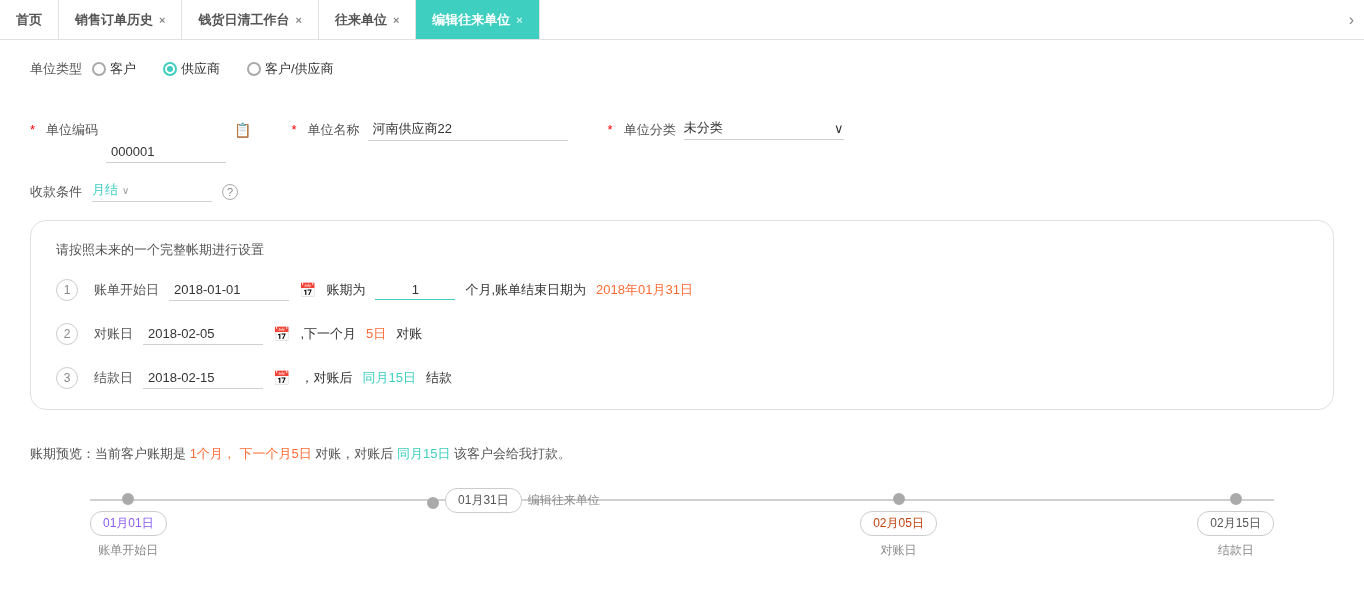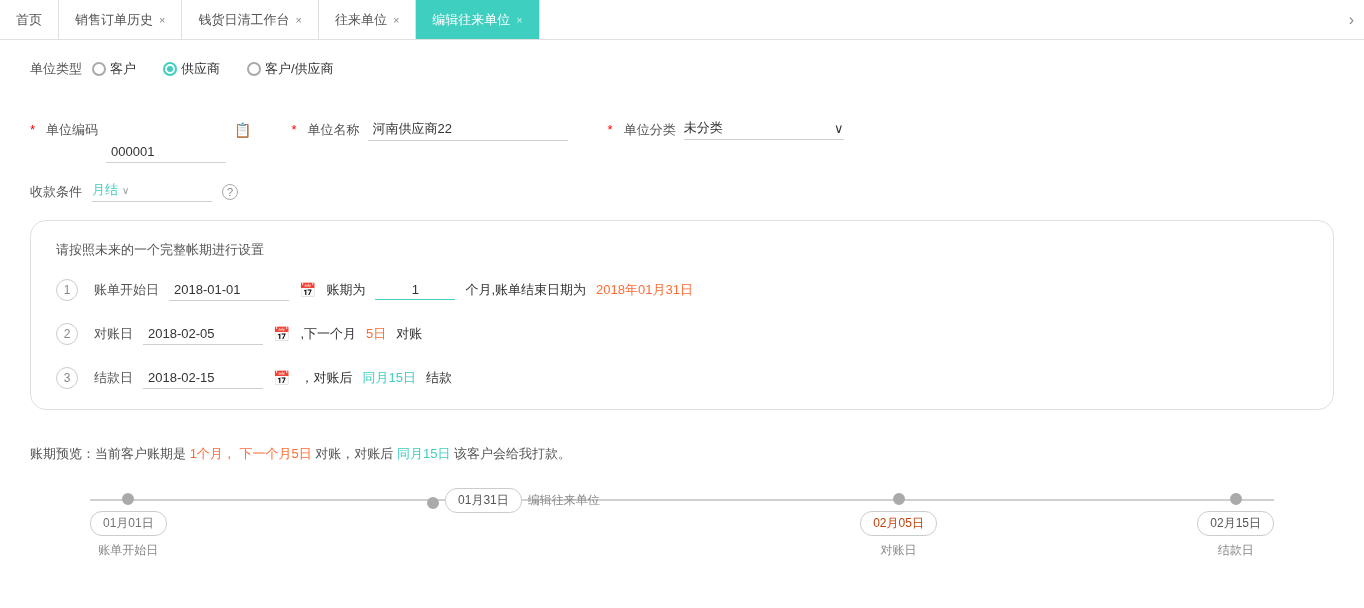--- a/index.html
+++ b/index.html
@@ -17,20 +17,21 @@
     .tab {
       display: flex;
       align-items: center;
       padding: 0 16px;
       cursor: pointer;
       font-size: 13px;
       color: #555;
       border-right: 1px solid #e0e0e0;
       white-space: nowrap;
       gap: 6px;
+      font-weight: bold;
     }
     .tab:first-child { border-left: none; }
     .tab.active {
       background: #3ecfc0;
       color: #fff;
     }
     .tab .close-icon {
       font-size: 11px;
       opacity: 0.7;
     }
@@ -341,21 +342,21 @@
       <span class="highlight-teal">同月15日</span>
       <span>该客户会给我打款。</span>
     </div>
 
     <div style="position:relative; padding: 0 60px;">
       <div style="position:absolute; top: 11px; left: 60px; right: 60px; height: 2px; background: #d0d0d0;"></div>
       <div style="display: flex; justify-content: space-between; align-items: flex-start; position: relative; z-index: 1;">
 
         <div style="display:flex;flex-direction:column;align-items:center;gap:6px;">
           <div style="width:12px;height:12px;border-radius:50%;background:#aaa;border:2px solid #aaa;margin-top:5px;"></div>
-          <div style="border:1px solid #ccc;border-radius:12px;padding:3px 12px;font-size:12px;color:#737373;background:#fff;white-space:nowrap;">01月01日</div>
+          <div style="border:1px solid #ccc;border-radius:12px;padding:3px 12px;font-size:12px;color:#8b5cf6;background:#fff;white-space:nowrap;">01月01日</div>
           <div style="font-size:12px;color:#888;white-space:nowrap;">账单开始日</div>
         </div>
 
         <div style="display:flex;flex-direction:row;align-items:center;gap:6px;">
           <div style="width:12px;height:12px;border-radius:50%;background:#aaa;border:2px solid #aaa;margin-top:5px;"></div>
           <div style="border:1px solid #ccc;border-radius:12px;padding:3px 12px;font-size:12px;color:#555;background:#fff;white-space:nowrap;">01月31日</div>
           <div style="font-size:12px;color:#888;white-space:nowrap;">编辑往来单位</div>
         </div>
 
         <div style="display:flex;flex-direction:column;align-items:center;gap:6px;">

